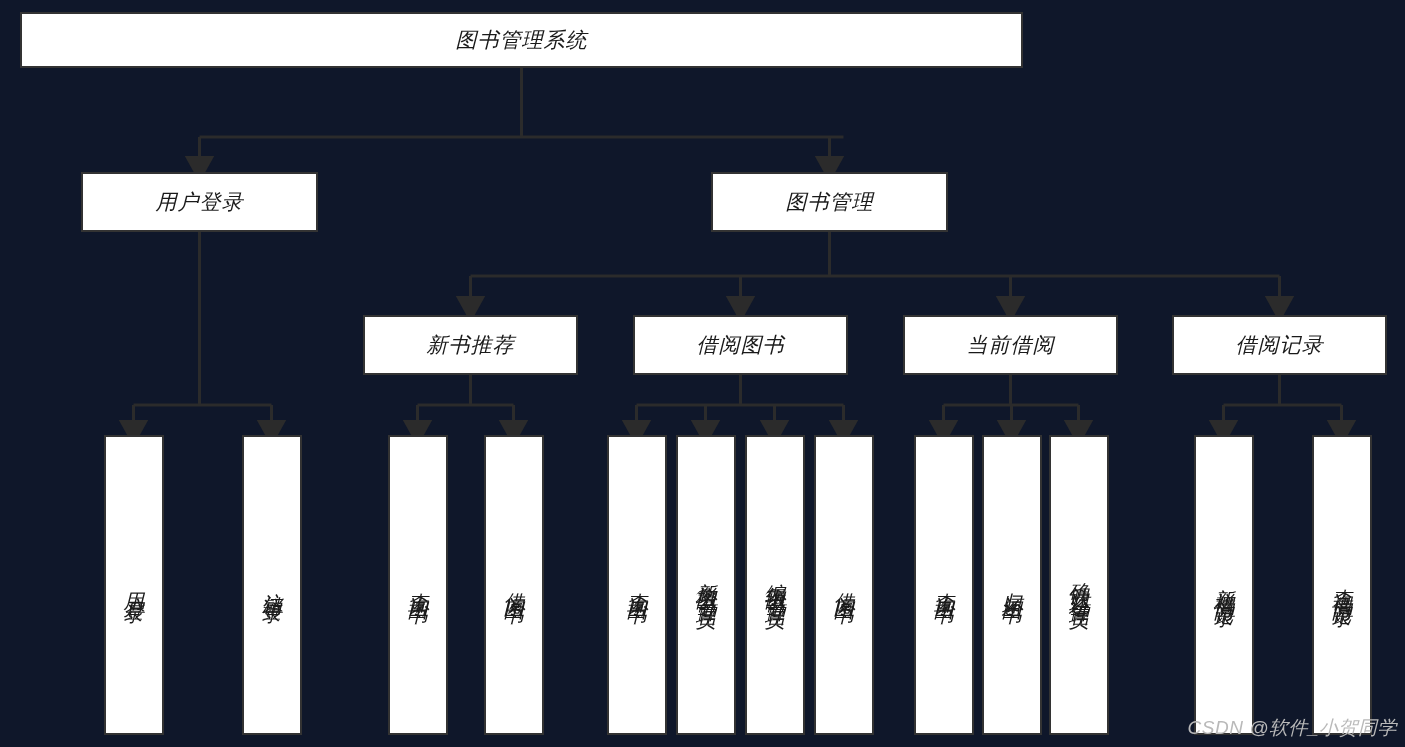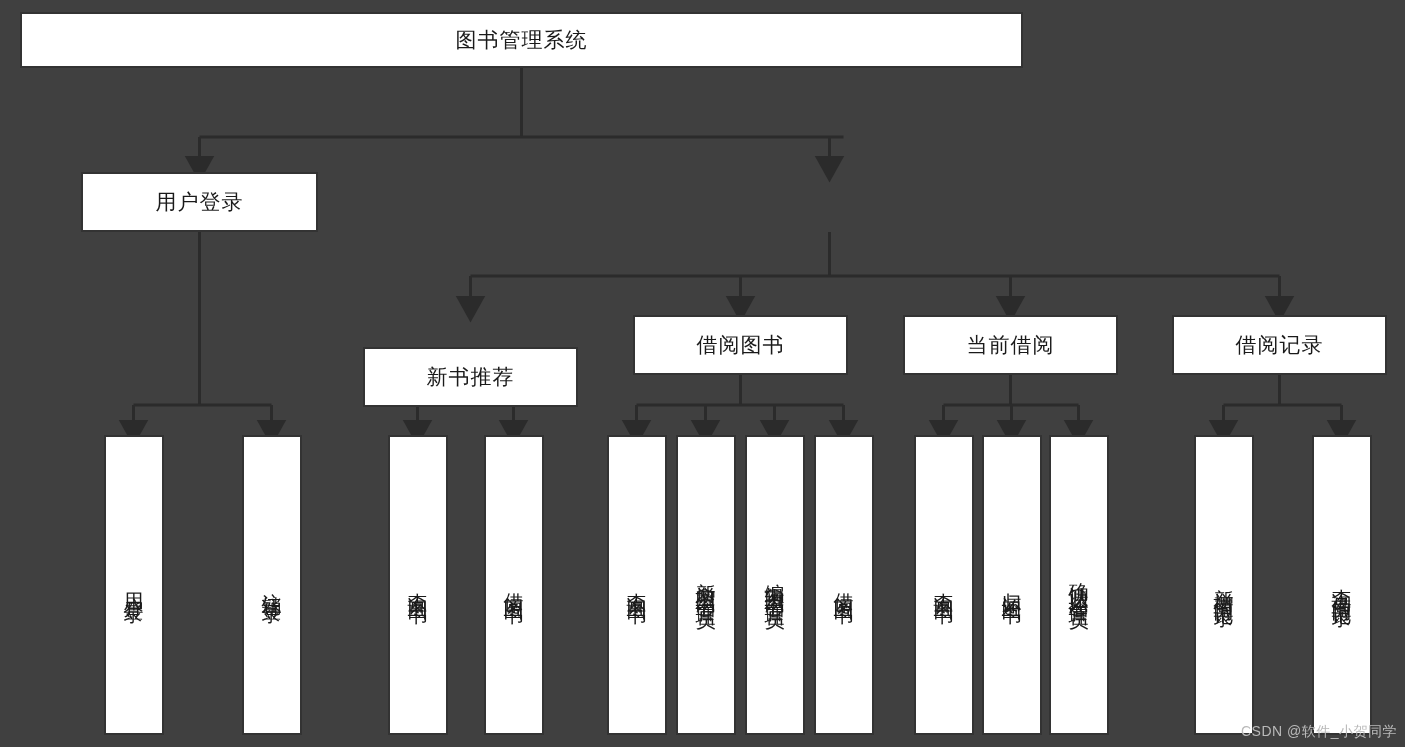--- a/index.html
+++ b/index.html
@@ -7,22 +7,23 @@
     padding: 0;
     background: #ffffff;
   }
   body {
     font-family: "Liberation Sans", "DejaVu Sans", sans-serif;
   }
   #canvas {
     position: relative;
     width: 1405px;
     height: 747px;
-    background: #404040;
+    background: #0f172a;
     overflow: hidden;
+    font-style: italic;
   }
   #edges {
     position: absolute;
     left: 0;
     top: 0;
     width: 1405px;
     height: 747px;
     pointer-events: none;
   }
   .node {
@@ -52,21 +53,21 @@
   }
   .node.vert .label {
     writing-mode: vertical-rl;
     text-orientation: upright;
     white-space: nowrap;
   }
   #watermark {
     position: absolute;
     right: 8px;
     bottom: 6px;
-    font-size: 14px;
+    font-size: 19px;
     color: #b9b9b9;
     letter-spacing: 0.5px;
     z-index: 3;
     white-space: nowrap;
   }
 </style>
 </head>
 <body>
 
 <div id="canvas">
@@ -126,22 +127,25 @@
     </g>
   </svg>
 
   <div class="node horiz" id="node-root" style="left: 20px; top: 12px; width: 1003px; height: 56px;">
     <span class="label">图书管理系统</span>
   </div>
 
   <div class="node horiz" id="node-l2-0" style="left: 81px; top: 172px; width: 237px; height: 60px;">
     <span class="label">用户登录</span>
   </div>
+  <div class="node horiz" id="node-l2-1" style="left: 711px; top: 172px; width: 237px; height: 60px;">
+    <span class="label">图书管理</span>
+  </div>
 
-  <div class="node horiz" id="node-l3-0" style="left: 363px; top: 315px; width: 215px; height: 60px; margin-top: 32px;">
+  <div class="node horiz" id="node-l3-0" style="left: 363px; top: 315px; width: 215px; height: 60px;">
     <span class="label">新书推荐</span>
   </div>
   <div class="node horiz" id="node-l3-1" style="left: 633px; top: 315px; width: 215px; height: 60px;">
     <span class="label">借阅图书</span>
   </div>
   <div class="node horiz" id="node-l3-3" style="left: 1172px; top: 315px; width: 215px; height: 60px;">
     <span class="label">借阅记录</span>
   </div>
   <div class="node horiz" id="node-l3-2" style="left: 903px; top: 315px; width: 215px; height: 60px;">
     <span class="label">当前借阅</span>

